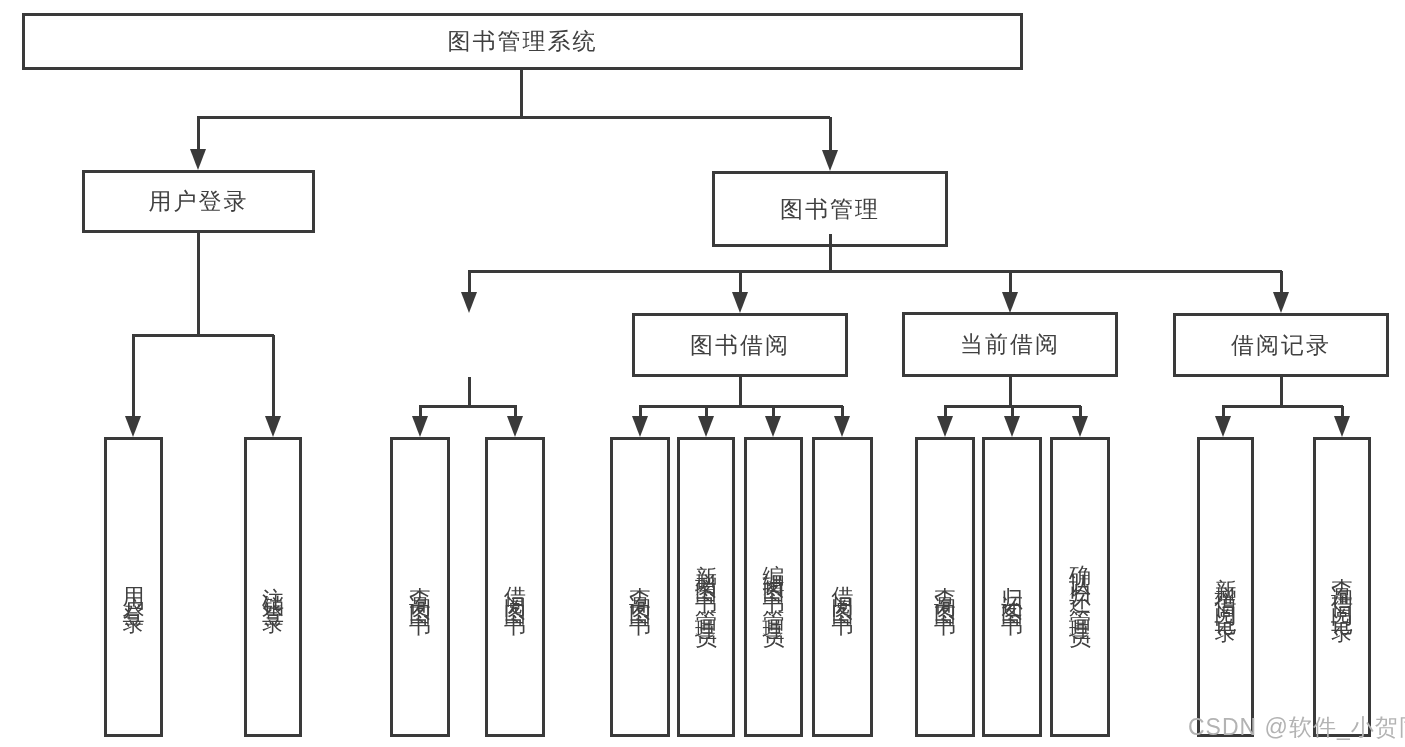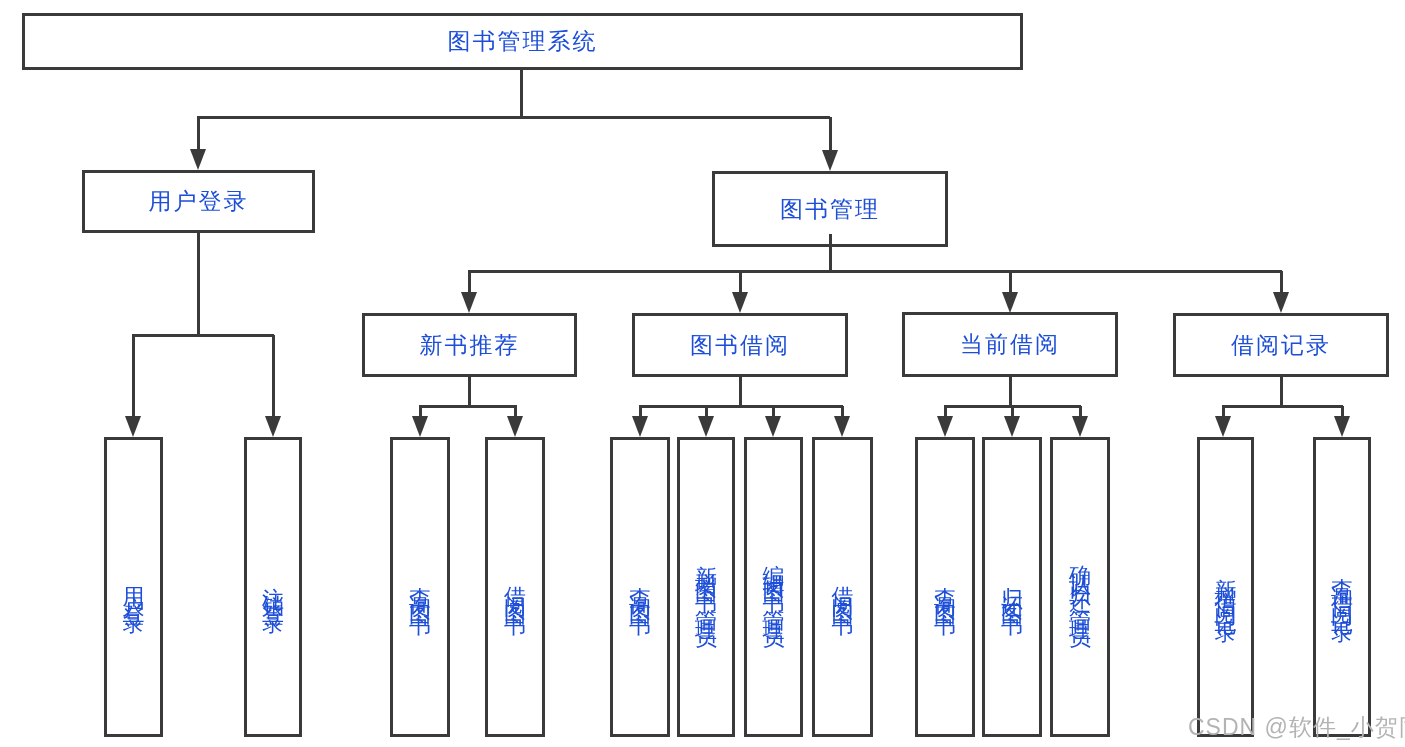--- a/index.html
+++ b/index.html
@@ -5,21 +5,21 @@
   html,body{margin:0;padding:0;background:#ffffff;}
   .canvas{
     position:relative;width:1405px;height:747px;background:#ffffff;overflow:hidden;
     font-family:"Liberation Sans",sans-serif;
   }
   .b{
     position:absolute;box-sizing:border-box;border:3px solid #3a3a3a;background:#ffffff;
     display:flex;align-items:center;justify-content:center;
   }
   .b span{
-    color:#1d4ed8;font-size:23px;letter-spacing:2px;line-height:1;white-space:nowrap;
+    color:#404040;font-size:23px;letter-spacing:2px;line-height:1;white-space:nowrap;
   }
   .vb span{
     writing-mode:vertical-rl;font-size:22px;letter-spacing:9px;line-height:1;
   }
   .vl{position:absolute;width:3px;background:#3a3a3a;}
   .hl{position:absolute;height:3px;background:#3a3a3a;}
   .ar{
     position:absolute;width:0;height:0;
     border-left:8px solid transparent;border-right:8px solid transparent;
     border-top:21px solid #3a3a3a;
@@ -38,23 +38,20 @@
     <span>图书管理系统</span>
   </div>
 
   <div class="b" style="left:82px;top:170px;width:233px;height:63px;">
     <span>用户登录</span>
   </div>
   <div class="b" style="left:712px;top:171px;width:236px;height:76px;">
     <span>图书管理</span>
   </div>
 
-  <div class="b" style="left:362px;top:313px;width:215px;height:64px;">
-    <span>新书推荐</span>
-  </div>
   <div class="b" style="left:632px;top:313px;width:216px;height:64px;">
     <span>图书借阅</span>
   </div>
   <div class="b" style="left:902px;top:312px;width:216px;height:65px;">
     <span>当前借阅</span>
   </div>
   <div class="b" style="left:1173px;top:313px;width:216px;height:64px;">
     <span>借阅记录</span>
   </div>
 

